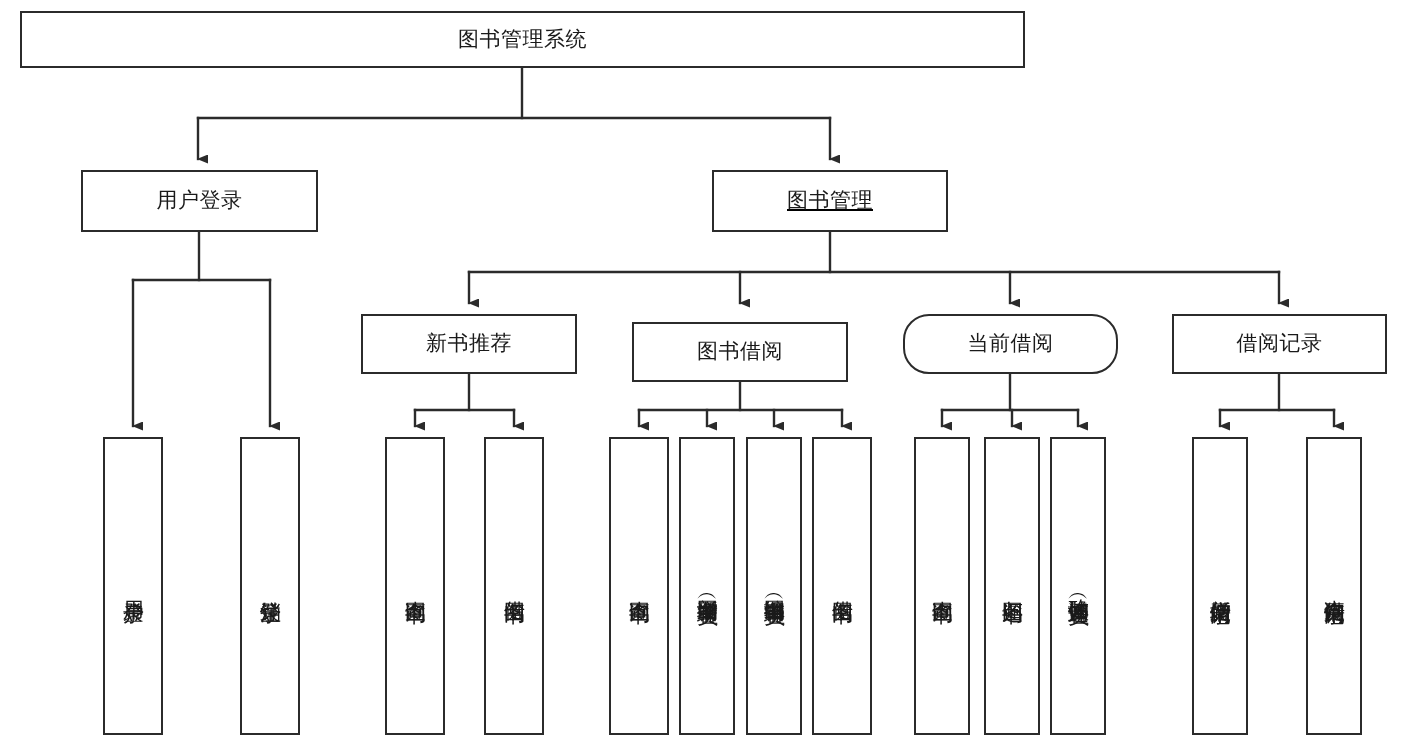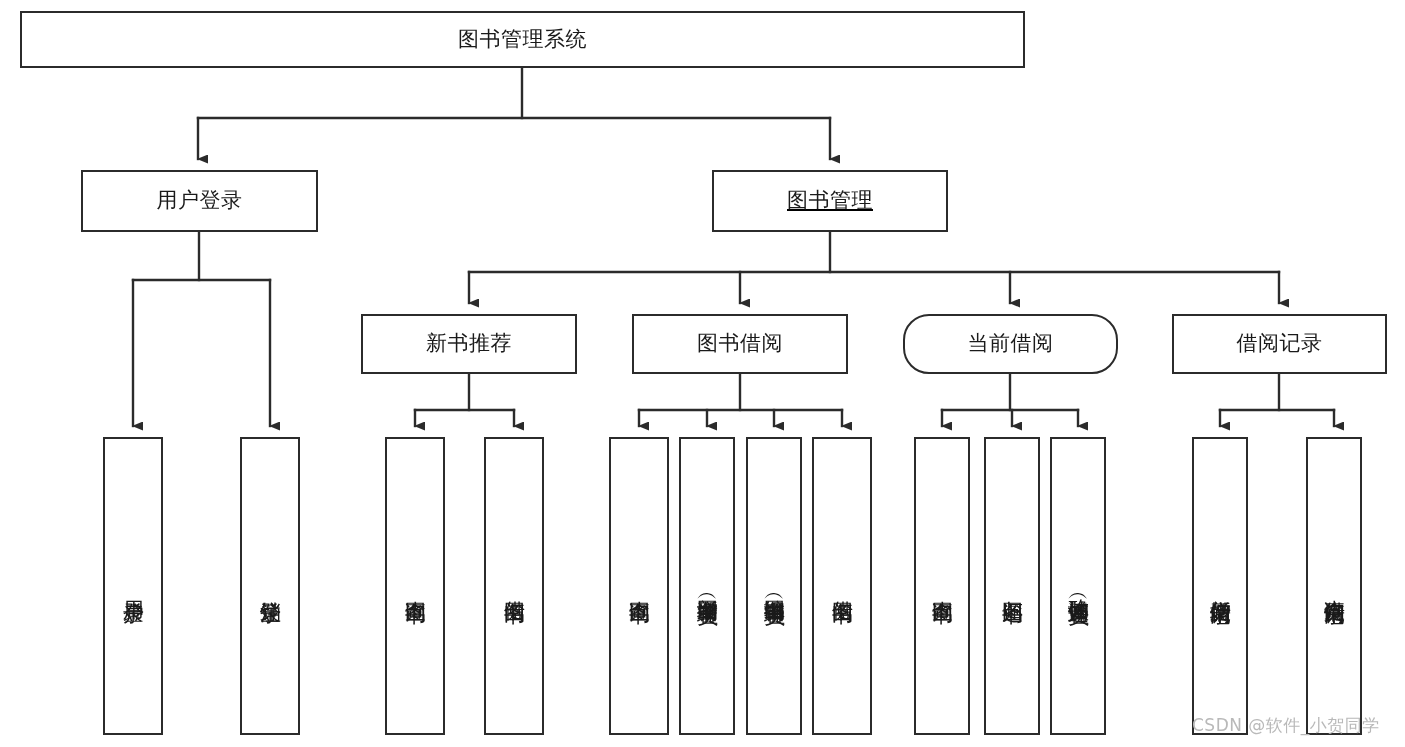--- a/index.html
+++ b/index.html
@@ -121,21 +121,21 @@
       </div>
       <div class="node-box" style="left: 81px; top: 170px; width: 237px; height: 62px;">
         <span class="node-label-h">用户登录</span>
       </div>
       <div class="node-box" style="left: 712px; top: 170px; width: 236px; height: 62px; text-decoration: underline;">
         <span class="node-label-h">图书管理</span>
       </div>
       <div class="node-box" style="left: 361px; top: 314px; width: 216px; height: 60px; font-family: Liberation Serif, serif;">
         <span class="node-label-h">新书推荐</span>
       </div>
-      <div class="node-box" style="left: 632px; top: 314px; width: 216px; height: 60px;">
+      <div class="node-box" style="left: 632px; top: 322px; width: 216px; height: 60px;">
         <span class="node-label-h">图书借阅</span>
       </div>
       <div class="node-box" style="left: 903px; top: 314px; width: 215px; height: 60px; border-radius: 26px;">
         <span class="node-label-h">当前借阅</span>
       </div>
       <div class="node-box" style="left: 1172px; top: 314px; width: 215px; height: 60px;">
         <span class="node-label-h">借阅记录</span>
       </div>
       <div class="node-box leaf-box" style="left: 103px; top: 437px; width: 60px; height: 298px;">
         <span class="node-label-v">用户登录</span>
@@ -171,15 +171,14 @@
         <span class="node-label-v">确认归还（管理员）</span>
       </div>
       <div class="node-box leaf-box" style="left: 1192px; top: 437px; width: 56px; height: 298px;">
         <span class="node-label-v">新增借阅记录</span>
       </div>
       <div class="node-box leaf-box" style="left: 1306px; top: 437px; width: 56px; height: 298px;">
         <span class="node-label-v">查询借阅记录</span>
       </div>
     </div>
 
-  <div class="watermark" style="left: 1192px; top: 714px;">CSDN @软件_小贺同学</div>
 
 </div>
 
 </body></html>

